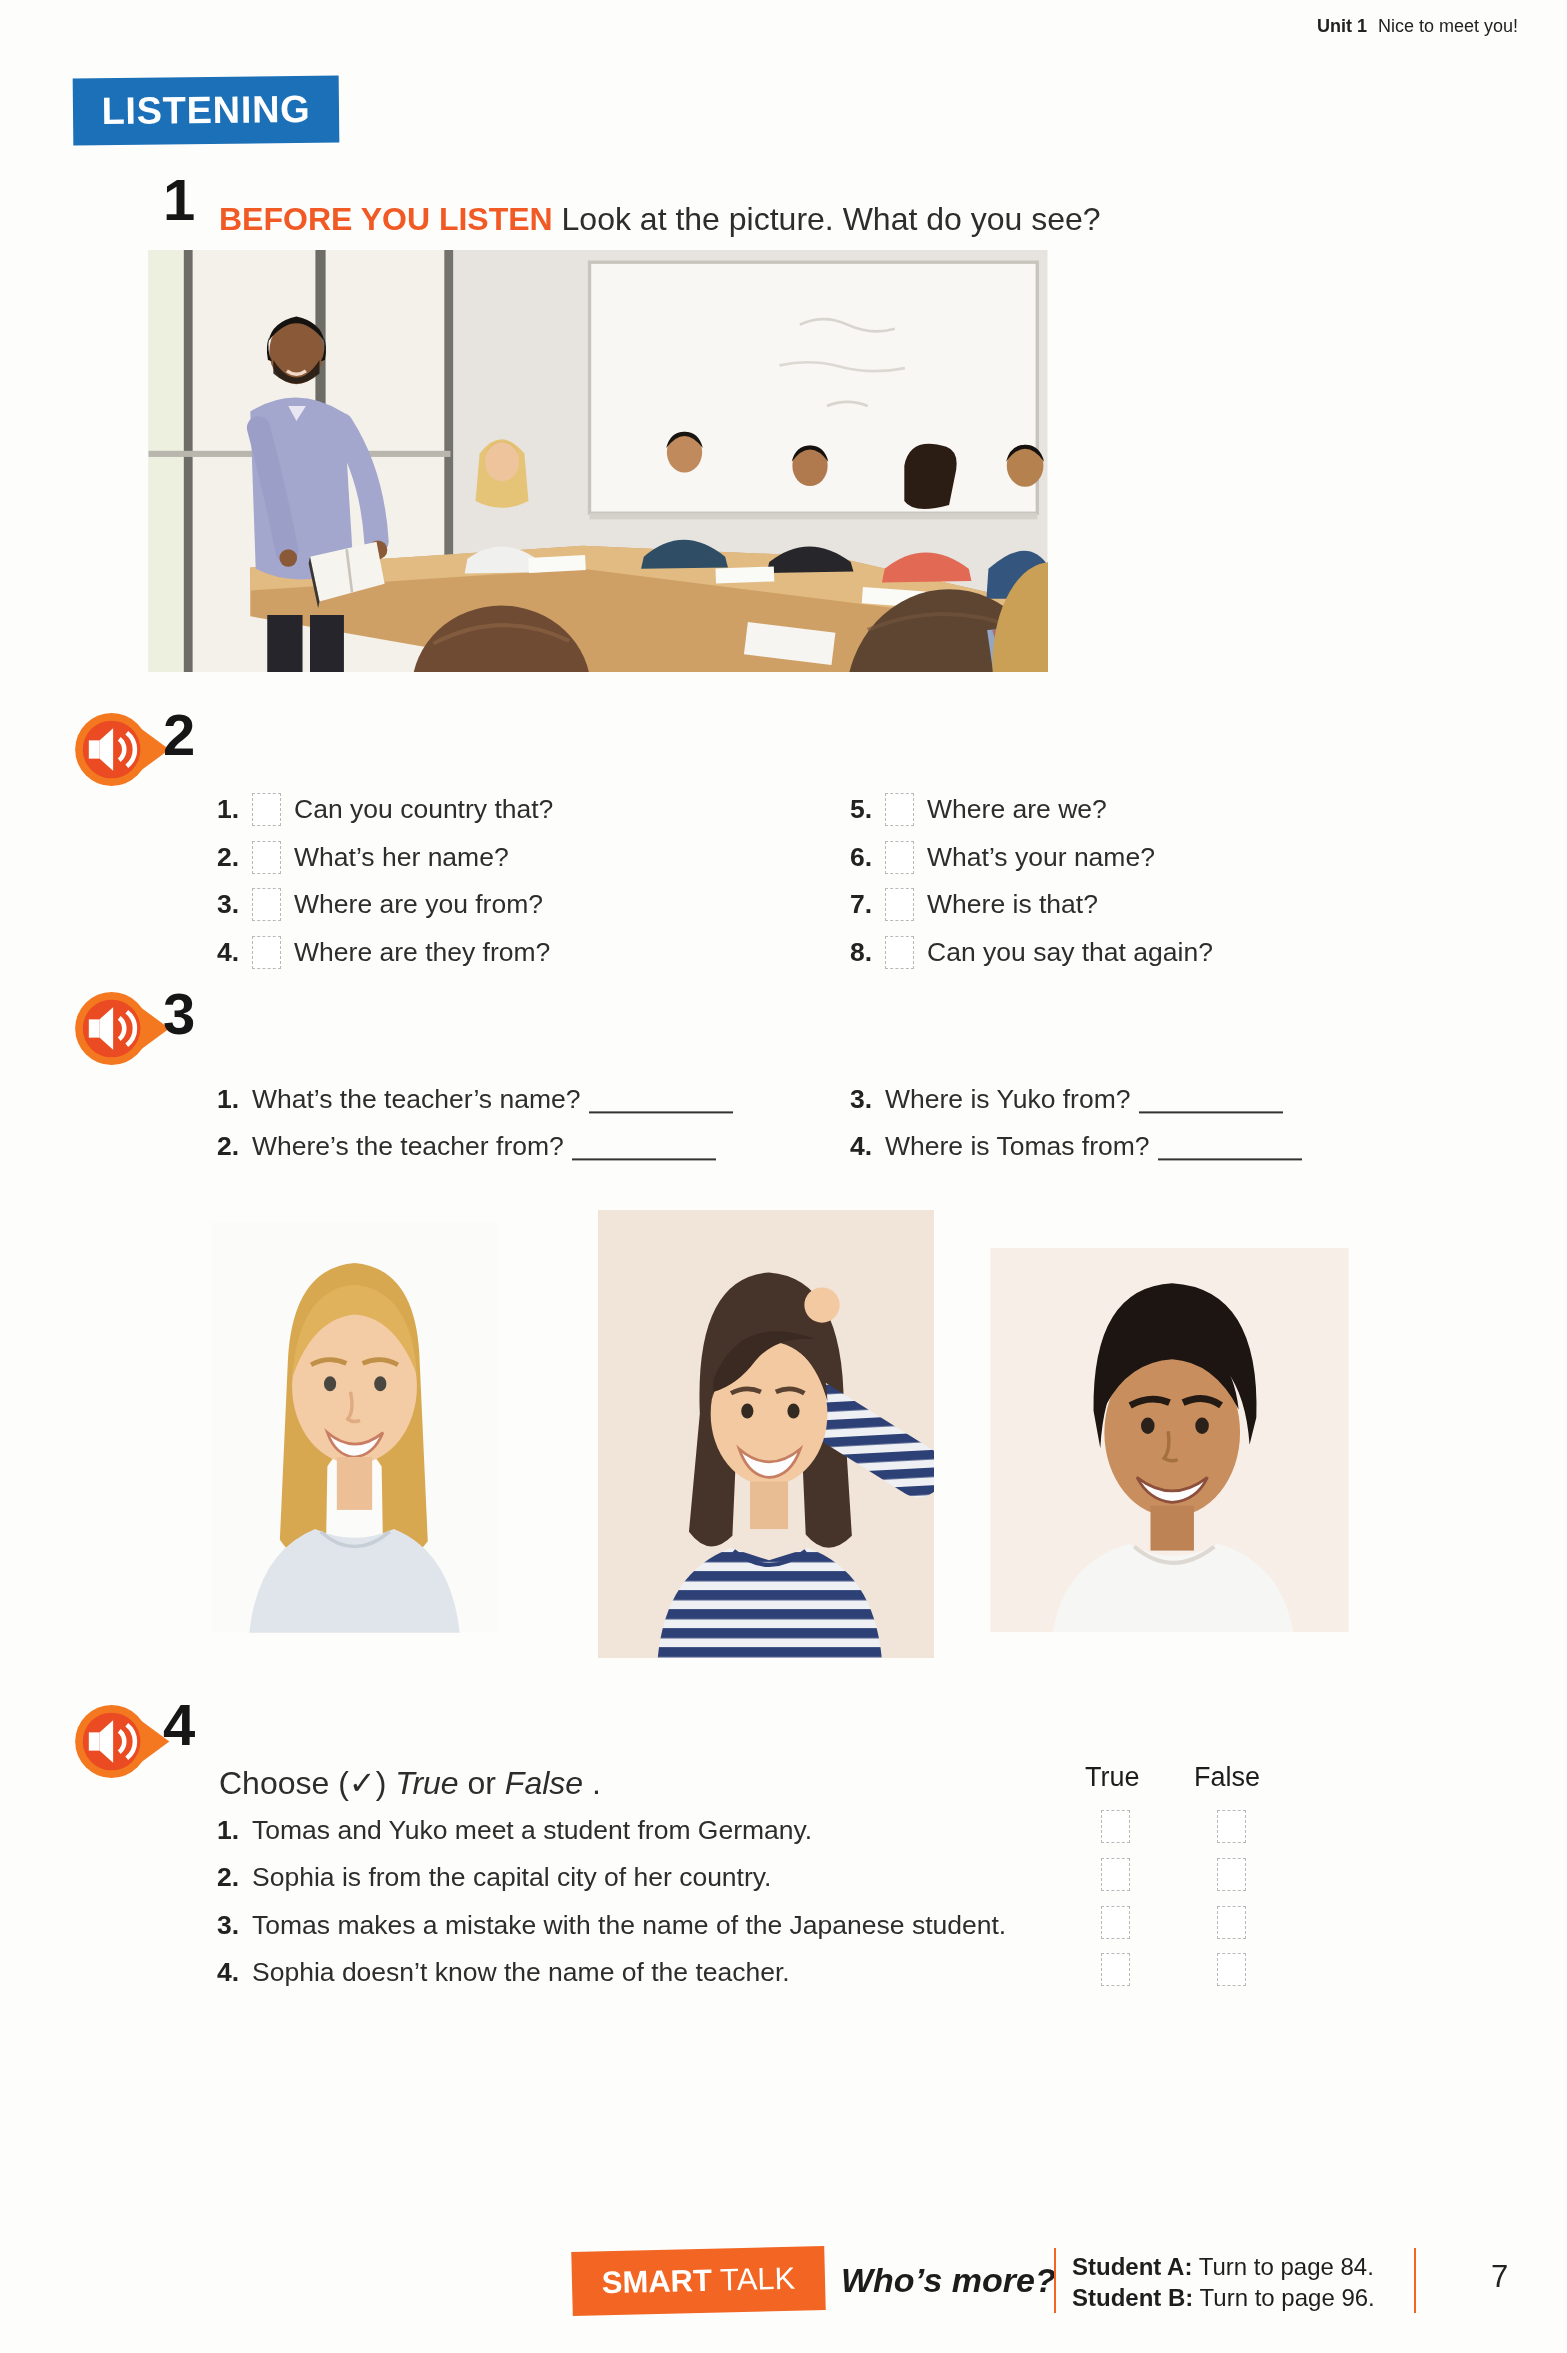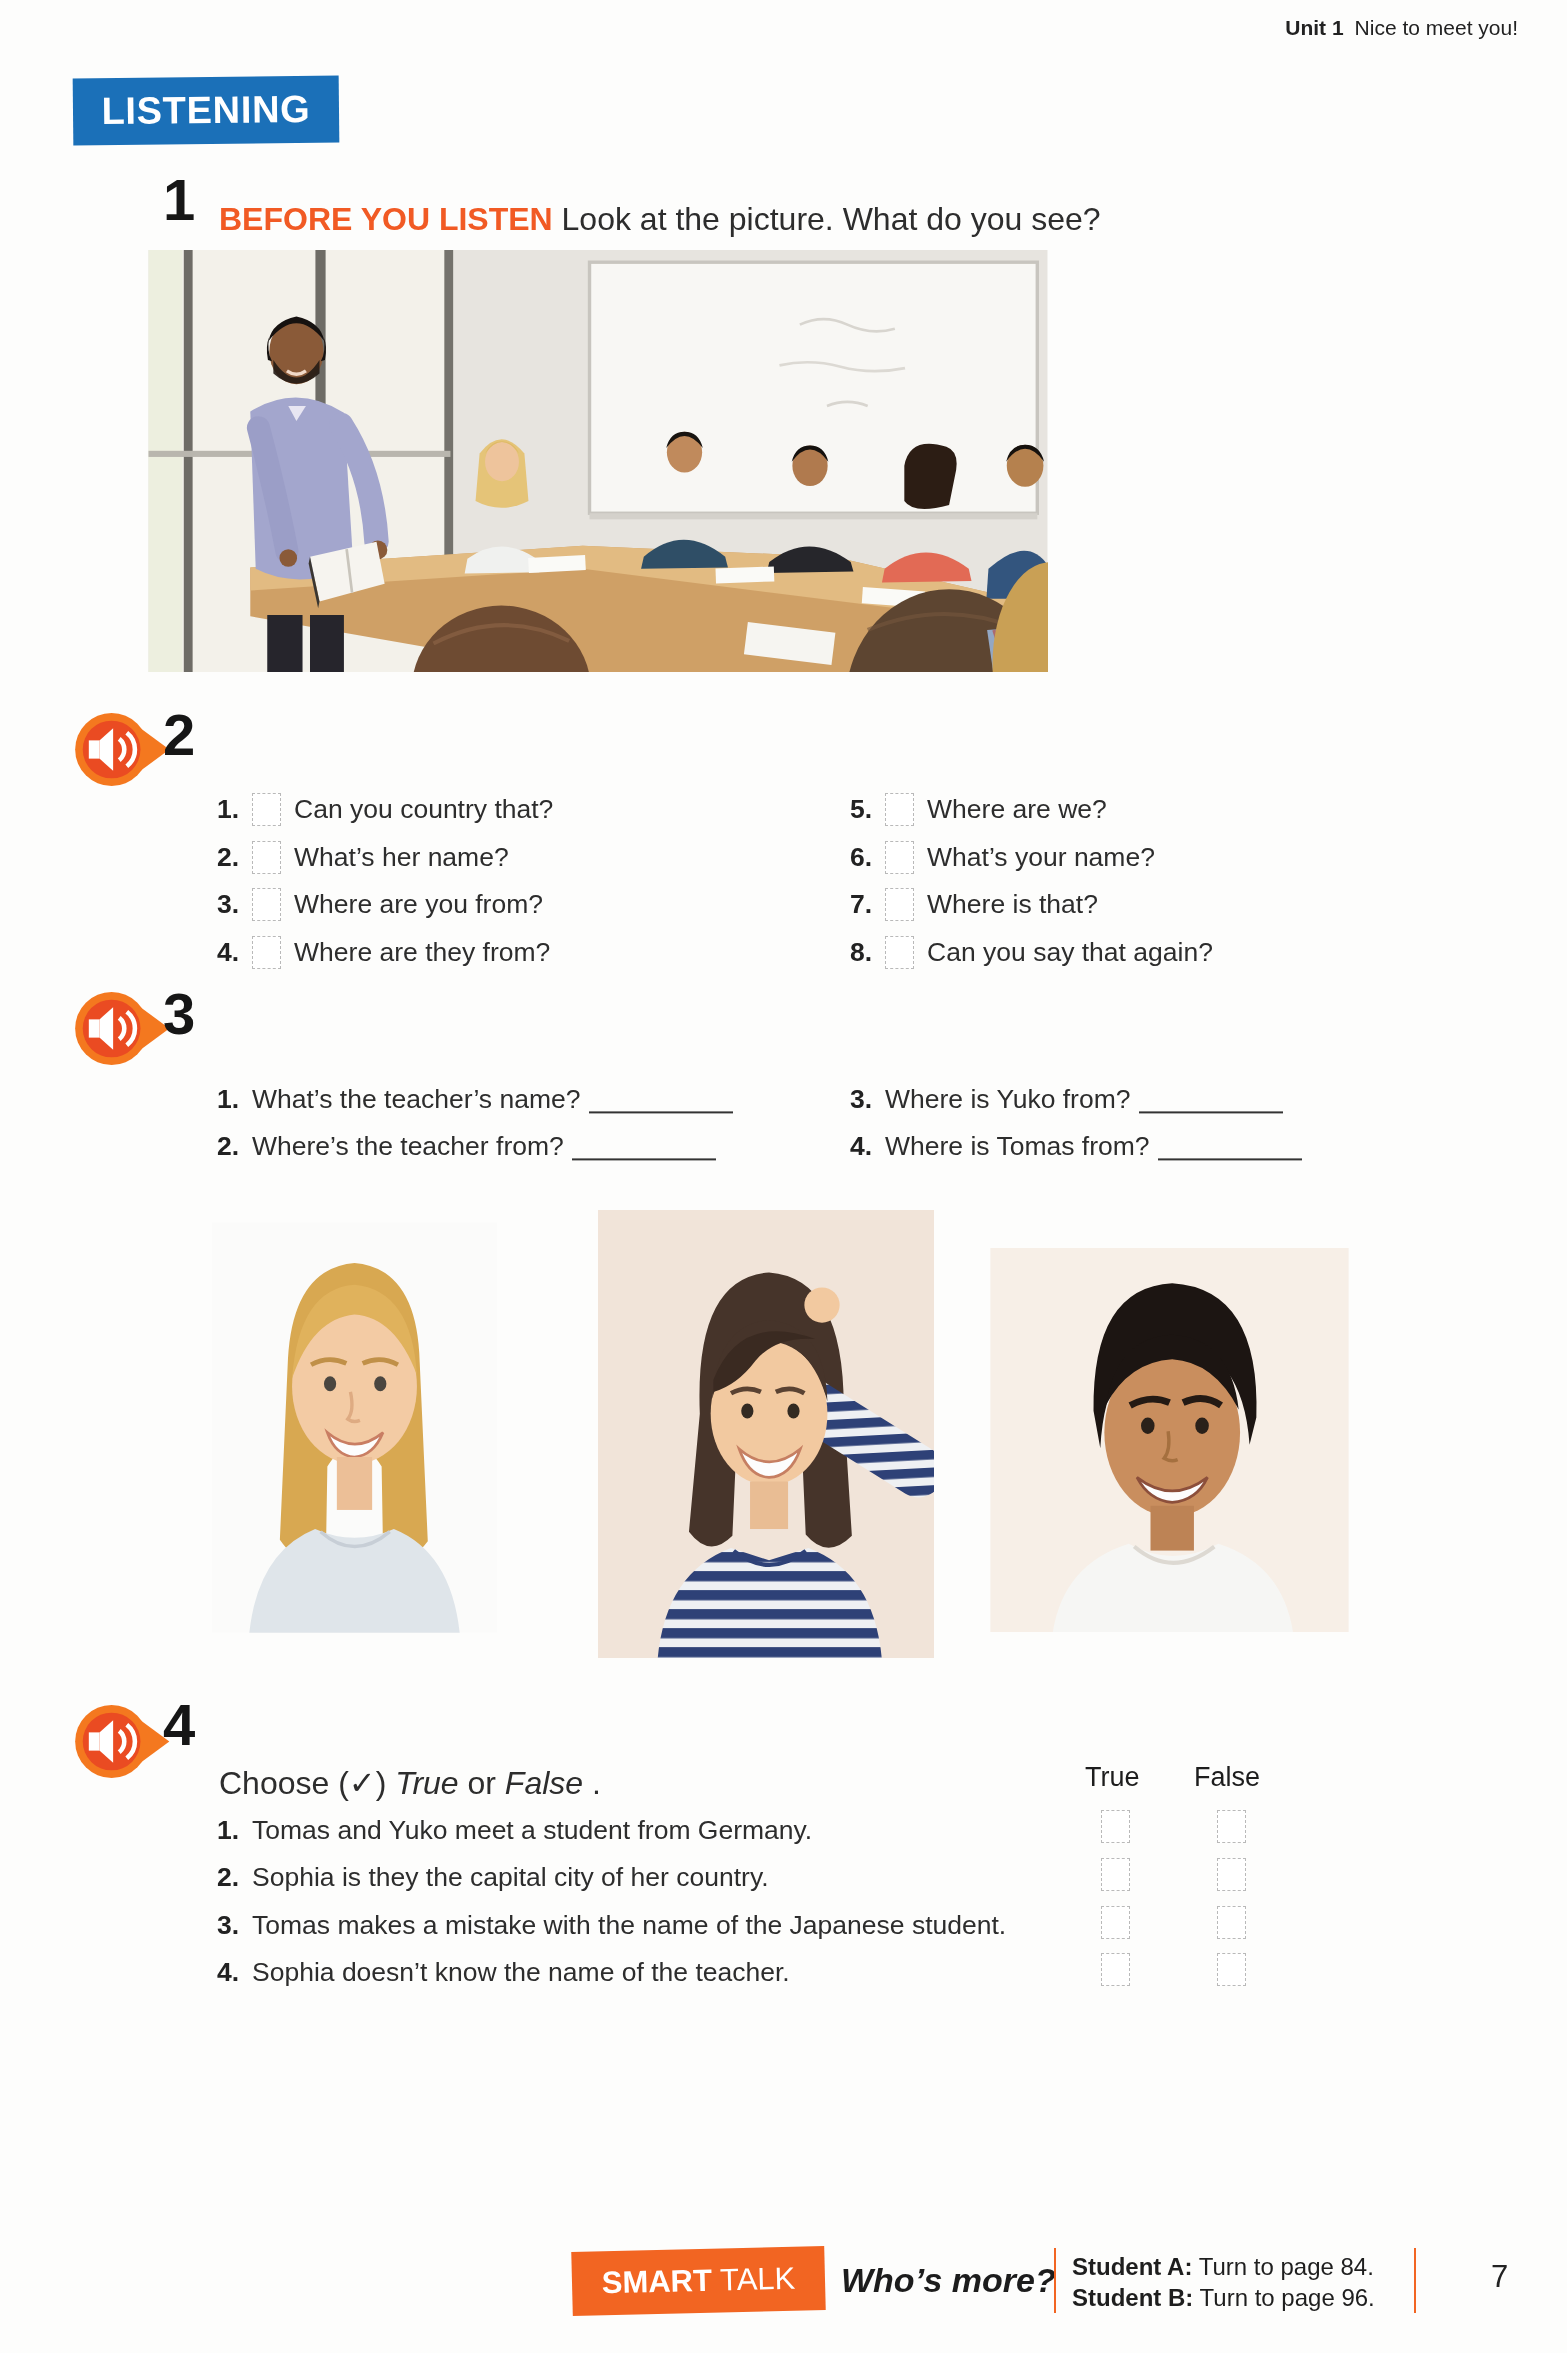--- a/index.html
+++ b/index.html
@@ -2,21 +2,21 @@
 <html style="font-size:11px"><head>
 <meta charset="utf-8">
 <style>
   html,body{margin:0;padding:0;background:#9a9a9a;}
   #page{
     position:relative;width:1567px;height:2354px;background:#fdfdfc;
     font-family:"Liberation Sans",sans-serif;color:#2b2b2b;overflow:hidden;
   }
   .abs{position:absolute;}
   
-  #hdr{top:16.3px;right:49px;font-size:21px;color:#222;}
+  #hdr{top:16.3px;right:49px;font-size:18px;color:#222;}
   #hdr b{font-weight:700;margin-right:11px;}
   
   #banner{
     left:73px;top:77px;width:266px;height:67px;background:#1b70b8;
     display:flex;align-items:center;justify-content:center;transform:rotate(-.6deg);
   }
   #banner span{color:#fff;font-weight:700;font-size:38px;letter-spacing:0.7px;}
   
   .exnum{font-size:58px;font-weight:800;color:#161616;line-height:1;}
   .exline{font-size:32px;color:#2d2d2d;white-space:nowrap;}
@@ -302,21 +302,21 @@
   </div>
   <div class="abs tfhead" style="left:1085px;top:1762px;">True</div>
   <div class="abs tfhead" style="left:1194px;top:1762px;">False</div>
 
   <div class="abs strow" style="left:217px;top:1815px;">
     <span class="n">1.</span>
     <span>Tomas and Yuko meet a student from Germany.</span>
   </div>
   <div class="abs strow" style="left:217px;top:1862px;">
     <span class="n">2.</span>
-    <span>Sophia is they the capital city of her country.</span>
+    <span>Sophia is from the capital city of her country.</span>
   </div>
   <div class="abs strow" style="left:217px;top:1910px;">
     <span class="n">3.</span>
     <span>Tomas makes a mistake with the name of the Japanese student.</span>
   </div>
   <div class="abs strow" style="left:217px;top:1957px;">
     <span class="n">4.</span>
     <span>Sophia doesn’t know the name of the teacher.</span>
   </div>
 

